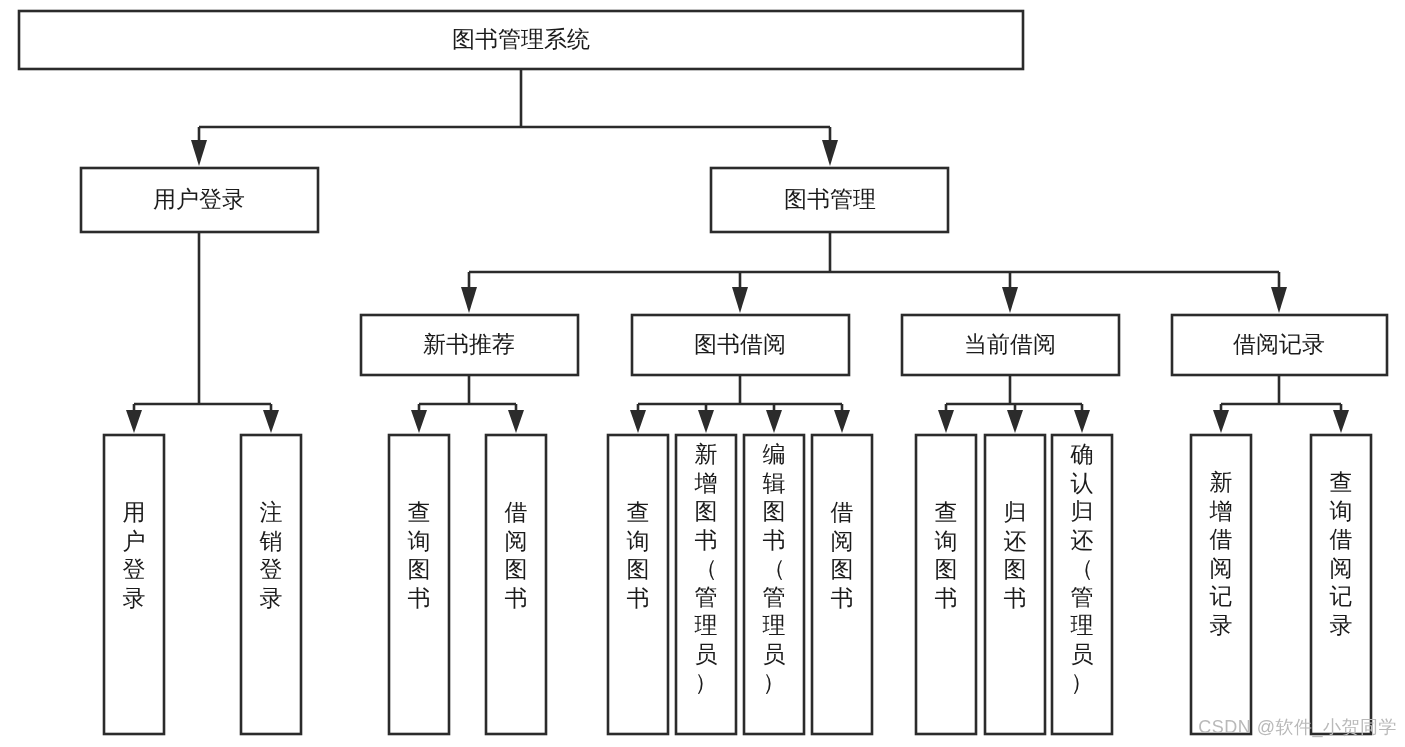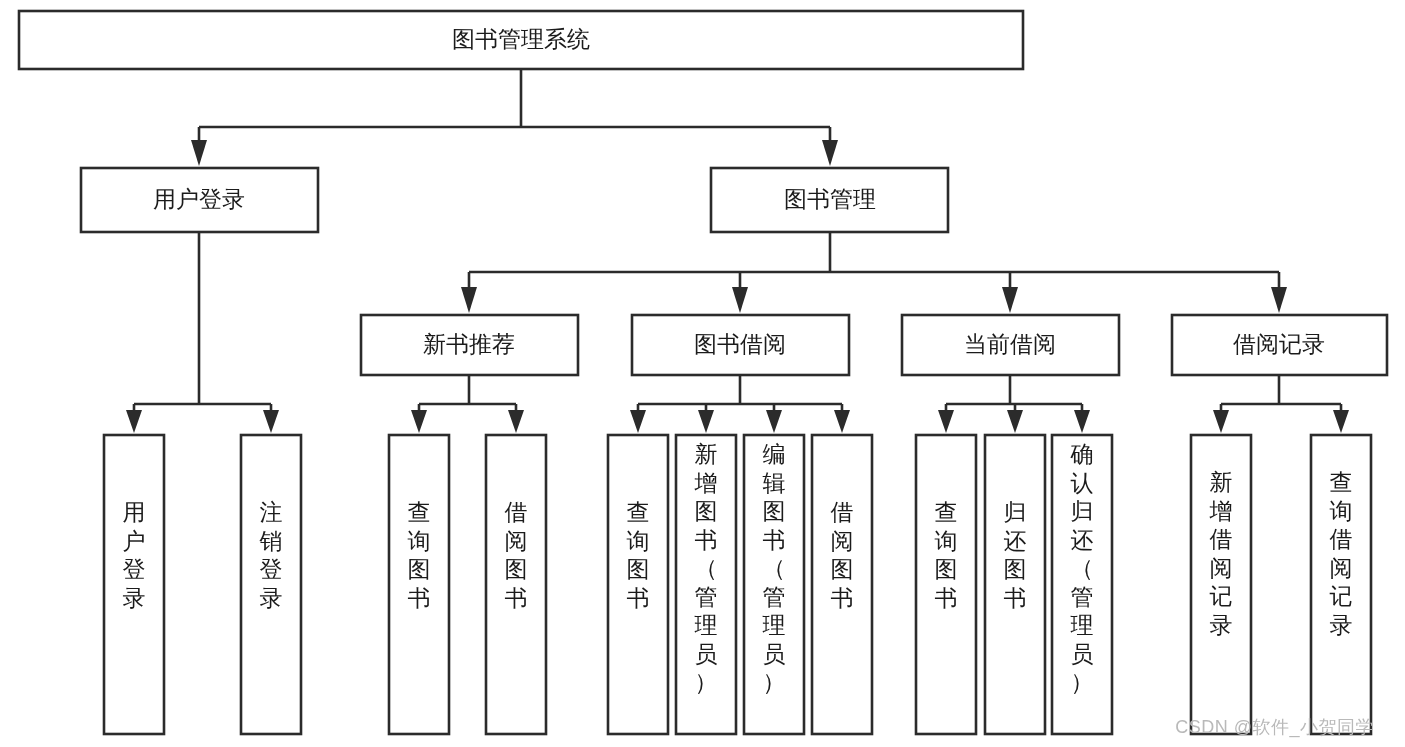--- a/index.html
+++ b/index.html
@@ -48,21 +48,21 @@
     dominant-baseline: middle;
   }
   .node-label-vertical {
     fill: #1b1b1b;
     font-family: "Liberation Sans", "DejaVu Sans", sans-serif;
     font-size: 23px;
     text-anchor: middle;
   }
   .watermark {
     position: absolute;
-    right: 31px;
+    right: 8px;
     bottom: 8px;
     font-family: "Liberation Sans", "DejaVu Sans", sans-serif;
     font-size: 18px;
     color: #b9b9b9;
     letter-spacing: 0.5px;
     white-space: nowrap;
     user-select: none;
   }
 </style>
 </head>

